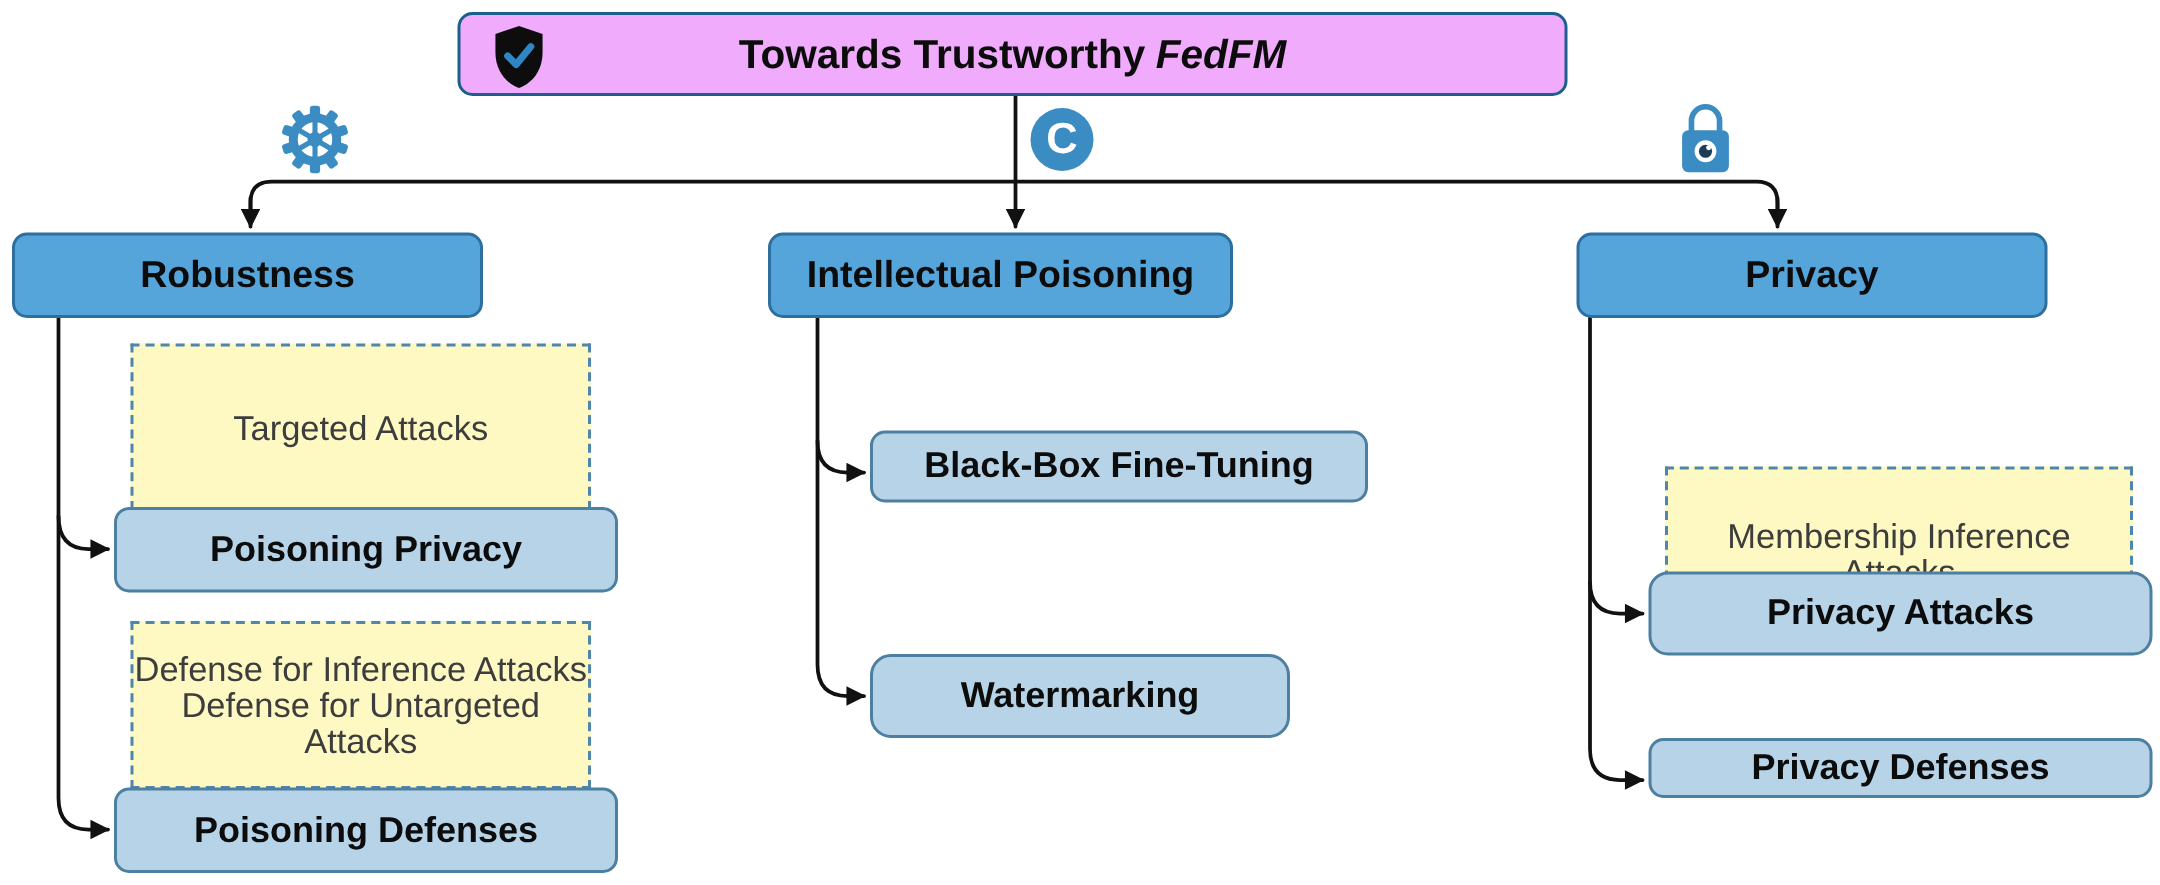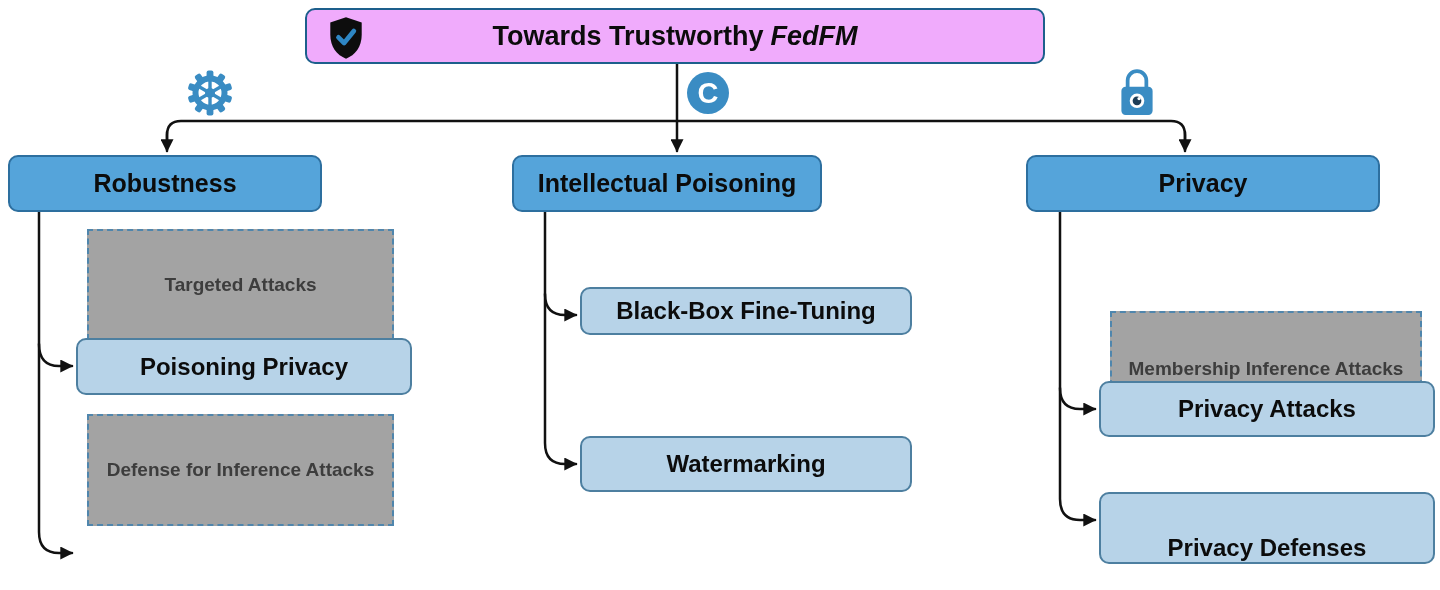--- a/index.html
+++ b/index.html
@@ -43,25 +43,25 @@
   .sub-box {
     background: #B7D3E8;
     border: 2px solid #4D7FA0;
     border-radius: 10px;
     box-sizing: border-box;
     display: flex; align-items: center; justify-content: center;
     color: #0c0c0c; font-size: 24px; font-weight: bold;
     z-index: 3;
   }
   .dashed-box {
-    background: #a3a3a3;
+    background: #fef9c3;
     border: 2px dashed #4F86AD;
     box-sizing: border-box;
     display: flex; flex-direction: column; align-items: center; justify-content: center;
-    color: #3D3D3D; font-size: 19px; font-weight: bold; line-height: 24px;
+    color: #3D3D3D; font-size: 23px; font-weight: normal; line-height: 24px;
     text-align: center;
     z-index: 2;
   }
   .copyright-circle {
     left: 687px; top: 72px; width: 42px; height: 42px;
     background: #3A8CC3; border-radius: 50%;
     display: flex; align-items: center; justify-content: center;
     color: #ffffff; font-size: 29px; font-weight: bold;
     z-index: 4;
   }
@@ -142,44 +142,48 @@
     <circle cx="22" cy="33.5" r="4.2" fill="#1D3D57"></circle>
     <circle cx="24" cy="31.3" r="1.6" fill="#ffffff"></circle>
   </svg>
 
   <div class="abs category-box" style="left:8px; width:314px;">
     <span>Robustness</span>
   </div>
   <div class="abs category-box" style="left:512px; width:310px;">
     <span>Intellectual Poisoning</span>
   </div>
-  <div class="abs category-box" style="left:1026px; width:354px;">
+  <div class="abs category-box" style="left:1051px; width:314px;">
     <span>Privacy</span>
   </div>
 
   <div class="abs dashed-box" style="left:87px; top:229px; width:307px; height:111px;">
     <div>Targeted Attacks</div>
   </div>
   <div class="abs sub-box" style="left:76px; top:338px; width:336px; height:57px;">
     <span>Poisoning Privacy</span>
   </div>
   <div class="abs dashed-box" style="left:87px; top:414px; width:307px; height:112px;">
     <div>Defense for Inference Attacks</div>
+    <div>Defense for Untargeted Attacks</div>
+  </div>
+  <div class="abs sub-box" style="left:76px; top:525px; width:336px; height:57px;">
+    <span>Poisoning Defenses</span>
   </div>
 
   <div class="abs sub-box" style="left:580px; top:287px; width:332px; height:48px;">
     <span>Black-Box Fine-Tuning</span>
   </div>
-  <div class="abs sub-box" style="left:580px; top:436px; width:332px; height:56px;">
+  <div class="abs sub-box" style="left:580px; top:436px; width:280px; height:56px;border-radius:14px;">
     <span>Watermarking</span>
   </div>
 
   <div class="abs dashed-box" style="left:1110px; top:268px; width:312px; height:115px;margin-top:43px;">
     <div>Membership Inference Attacks</div>
   </div>
-  <div class="abs sub-box" style="left:1099px; top:381px; width:336px; height:56px;">
+  <div class="abs sub-box" style="left:1099px; top:381px; width:336px; height:56px;border-radius:13px;">
     <span>Privacy Attacks</span>
   </div>
-  <div class="abs sub-box" style="left:1099px; top:492px; width:336px; height:72px;align-items:flex-end;">
+  <div class="abs sub-box" style="left:1099px; top:492px; width:336px; height:40px;">
     <span>Privacy Defenses</span>
   </div>
 
 </div>
 
 </body></html>

